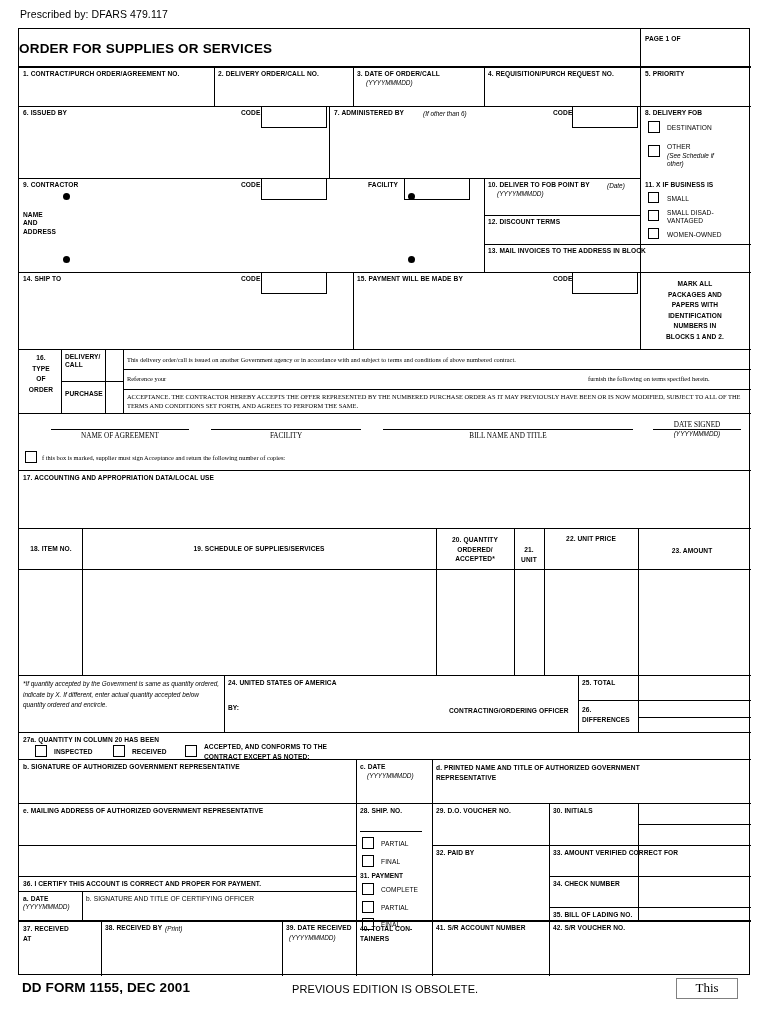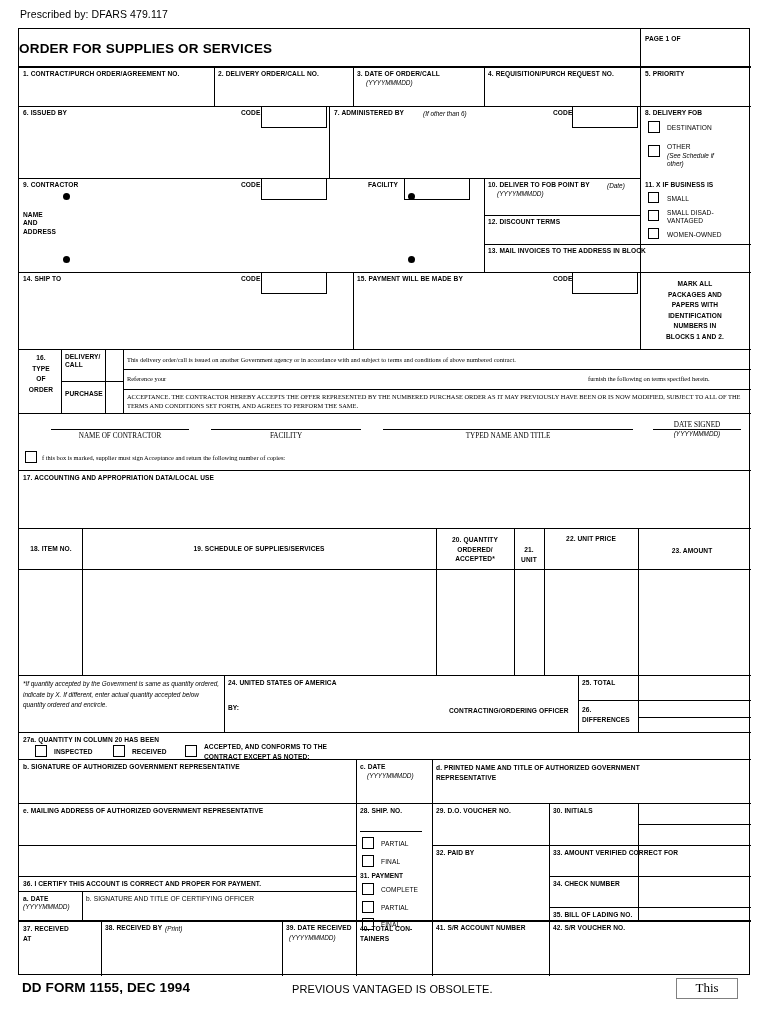--- a/index.html
+++ b/index.html
@@ -255,29 +255,29 @@
     <div class="plain" style="left:108px;top:327px;">This delivery order/call is issued on another Government agency or in accordance with and subject to terms and conditions of above numbered contract.</div>
     <div class="plain" style="left:108px;top:346px;">Reference your</div>
     <div class="c" style="left:146px;top:344px;width:420px;height:12px;"></div>
     <div class="plain" style="left:569px;top:346px;">furnish the following on terms specified herein.</div>
     <div class="plain" style="left:108px;top:364px;width:620px;">ACCEPTANCE.  THE CONTRACTOR HEREBY ACCEPTS THE OFFER REPRESENTED BY THE NUMBERED PURCHASE ORDER AS IT MAY PREVIOUSLY HAVE BEEN OR IS NOW MODIFIED, SUBJECT TO ALL OF THE TERMS AND CONDITIONS SET FORTH, AND AGREES TO PERFORM THE SAME.</div>
 
     <div class="hline" style="left:0;top:441px;width:732px;"></div>
 
     <div class="sigline" style="left:32px;top:400px;width:138px;"></div>
     <div class="c" style="left:32px;top:388px;width:138px;height:12px;"></div>
-    <div class="plain ctr" style="left:32px;top:403px;width:138px;font-size:7.2px;">NAME OF CONTRACTOR</div>
+    <div class="plain ctr" style="left:32px;top:403px;width:138px;font-size:7.2px;">NAME OF AGREEMENT</div>
 
     <div class="sigline" style="left:192px;top:400px;width:150px;"></div>
     <div class="c" style="left:192px;top:388px;width:150px;height:12px;"></div>
     <div class="plain ctr" style="left:192px;top:403px;width:150px;font-size:7.2px;">FACILITY</div>
 
     <div class="sigline" style="left:364px;top:400px;width:250px;"></div>
     <div class="c" style="left:364px;top:388px;width:250px;height:12px;"></div>
-    <div class="plain ctr" style="left:364px;top:403px;width:250px;font-size:7.2px;">TYPED NAME AND TITLE</div>
+    <div class="plain ctr" style="left:364px;top:403px;width:250px;font-size:7.2px;">BILL NAME AND TITLE</div>
 
     <div class="sigline" style="left:634px;top:400px;width:88px;"></div>
     <div class="c" style="left:634px;top:388px;width:88px;height:12px;"></div>
     <div class="plain ctr" style="left:630px;top:392px;width:96px;font-size:7.2px;">DATE SIGNED</div>
     <div class="ital ctr" style="left:630px;top:401px;width:96px;">(YYYYMMMDD)</div>
 
     <div class="cbox" style="left:6px;top:422px;"></div>
     <div class="plain" style="left:23px;top:425px;">f this box is marked, supplier must sign Acceptance and return the following number of copies:</div>
     <div class="c" style="left:336px;top:422px;width:60px;height:12px;"></div>
 
@@ -438,17 +438,17 @@
     <div class="c" style="left:341px;top:915px;width:68px;height:28px;"></div>
 
     <div class="lbl" style="left:417px;top:895px;">41. S/R ACCOUNT NUMBER</div>
     <div class="c" style="left:417px;top:906px;width:108px;height:36px;"></div>
 
     <div class="lbl" style="left:534px;top:895px;">42. S/R VOUCHER NO.</div>
     <div class="c" style="left:534px;top:906px;width:192px;height:36px;"></div>
 
   </div>
 
-  <div class="footer-form">DD FORM 1155, DEC 1994</div>
-  <div class="footer-prev">PREVIOUS VANTAGED IS OBSOLETE.</div>
+  <div class="footer-form">DD FORM 1155, DEC 2001</div>
+  <div class="footer-prev">PREVIOUS EDITION IS OBSOLETE.</div>
   <div class="reset-btn">This</div>
 
 </div>
 
 </body></html>

